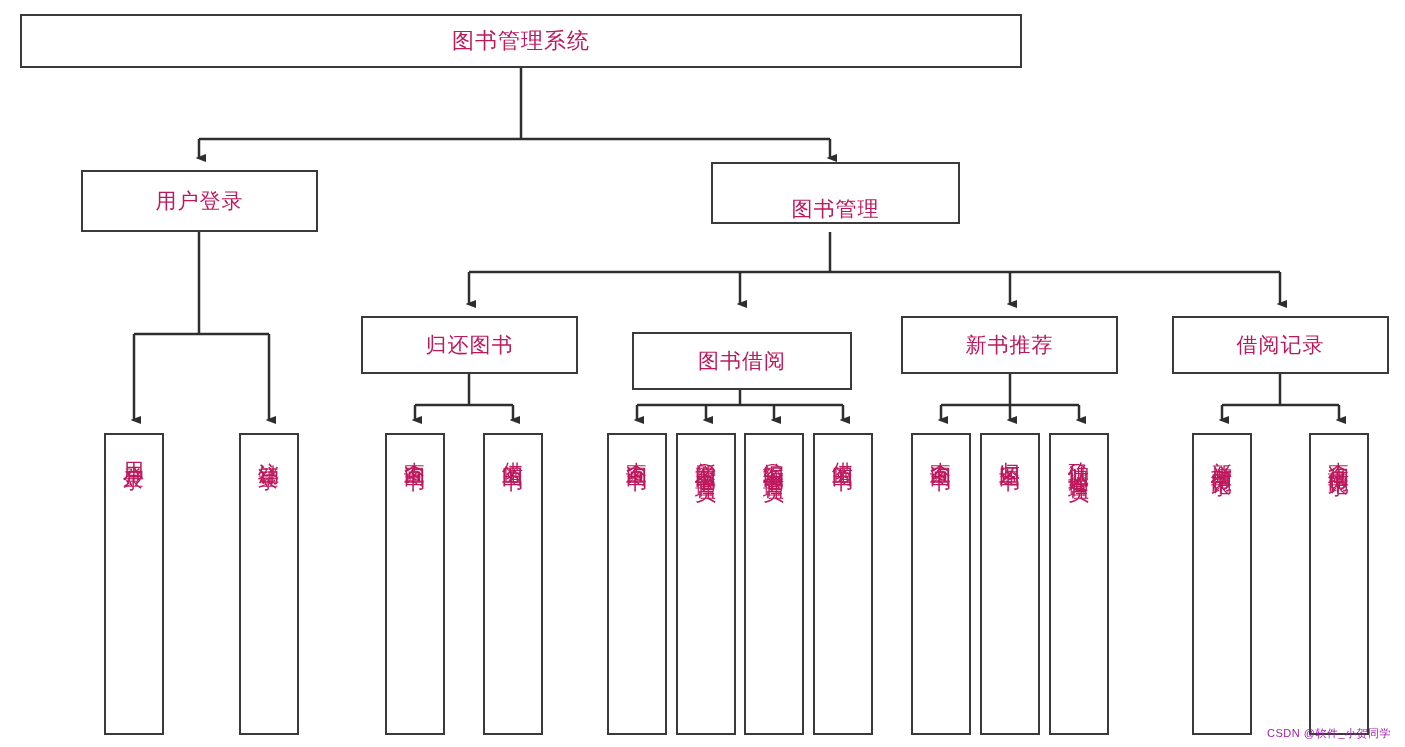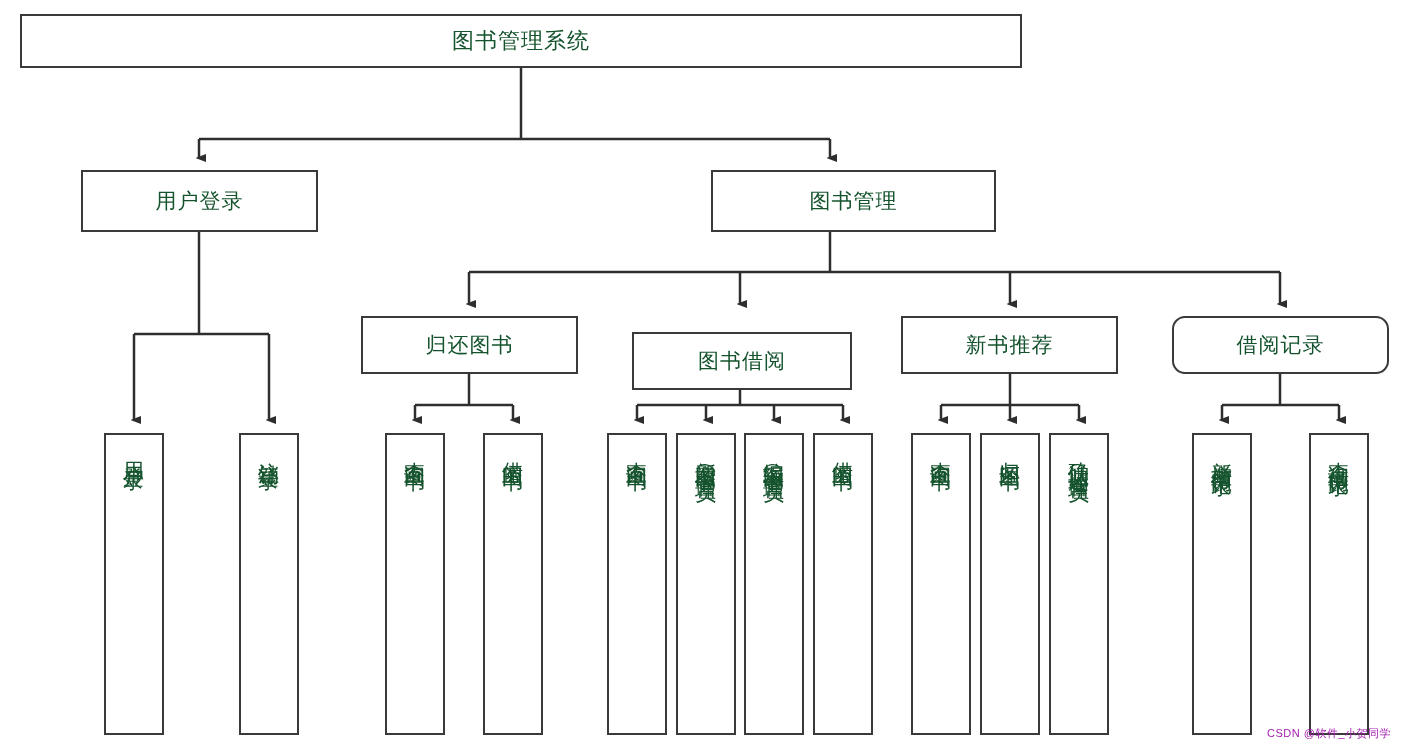--- a/index.html
+++ b/index.html
@@ -25,21 +25,21 @@
     height: 747px;
   }
   .node {
     position: absolute;
     box-sizing: border-box;
     border: 2px solid #3a3a3a;
     background: #ffffff;
     display: flex;
     align-items: center;
     justify-content: center;
-    color: #14532d;
+    color: #be185d;
     z-index: 2;
   }
   .node .label {
     display: block;
     text-align: center;
     line-height: 1.18;
   }
   .node.horiz .label {
     writing-mode: horizontal-tb;
     font-size: 21px;
@@ -124,34 +124,34 @@
     </g>
   </svg>
 
   <div class="node horiz" id="root-node" style="left:20px; top:14px; width:1002px; height:54px;">
     <span class="label">图书管理系统</span>
   </div>
 
   <div class="node horiz" style="left:81px; top:170px; width:237px; height:62px;">
     <span class="label">用户登录</span>
   </div>
-  <div class="node horiz" style="left:711px; top:170px; width:285px; height:62px;">
+  <div class="node horiz" style="left:711px; top:162px; width:249px; height:62px;align-items:flex-end;">
     <span class="label">图书管理</span>
   </div>
 
   <div class="node horiz" style="left:361px; top:316px; width:217px; height:58px;">
     <span class="label">归还图书</span>
   </div>
   <div class="node horiz" style="left:632px; top:316px; width:220px; height:58px;margin-top:16px;">
     <span class="label">图书借阅</span>
   </div>
   <div class="node horiz" style="left:901px; top:316px; width:217px; height:58px;">
     <span class="label">新书推荐</span>
   </div>
-  <div class="node horiz" style="left:1172px; top:316px; width:217px; height:58px;border-radius:13px;">
+  <div class="node horiz" style="left:1172px; top:316px; width:217px; height:58px;">
     <span class="label">借阅记录</span>
   </div>
 
   <div class="node vert" style="left:104px; top:433px; width:60px; height:302px;">
     <span class="label">用户登录</span>
   </div>
   <div class="node vert" style="left:239px; top:433px; width:60px; height:302px;">
     <span class="label">注销登录</span>
   </div>
 

